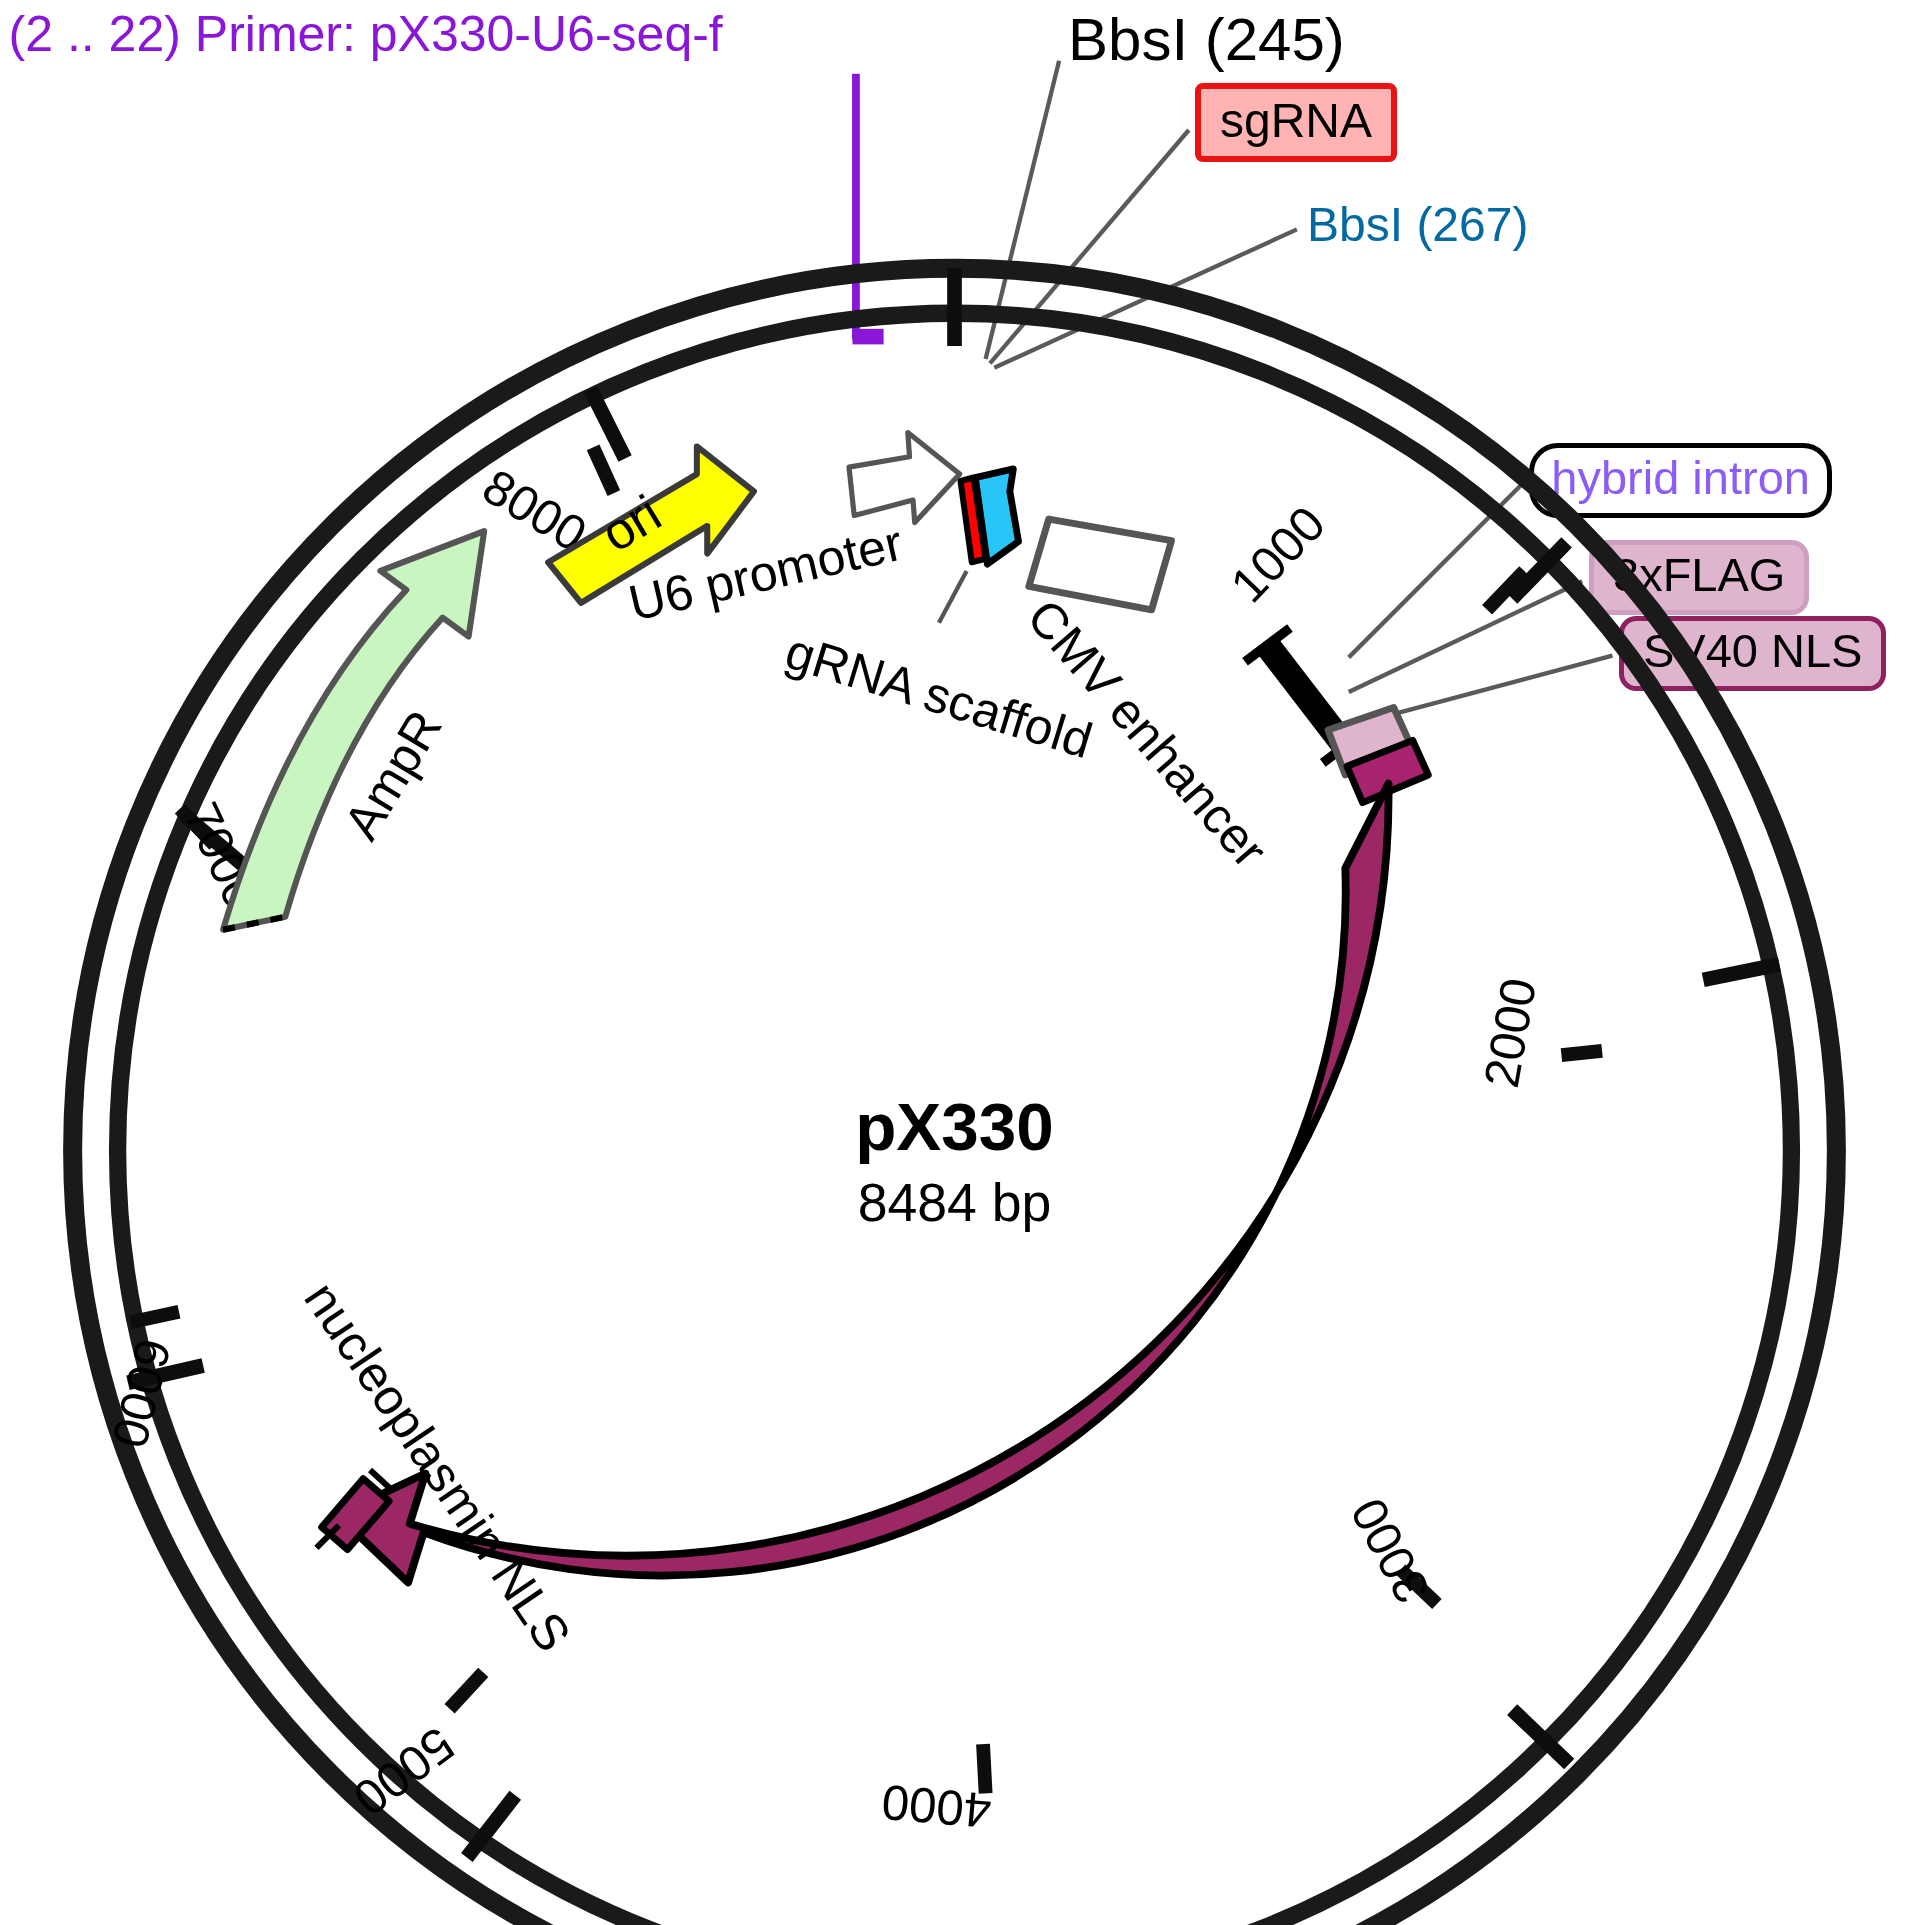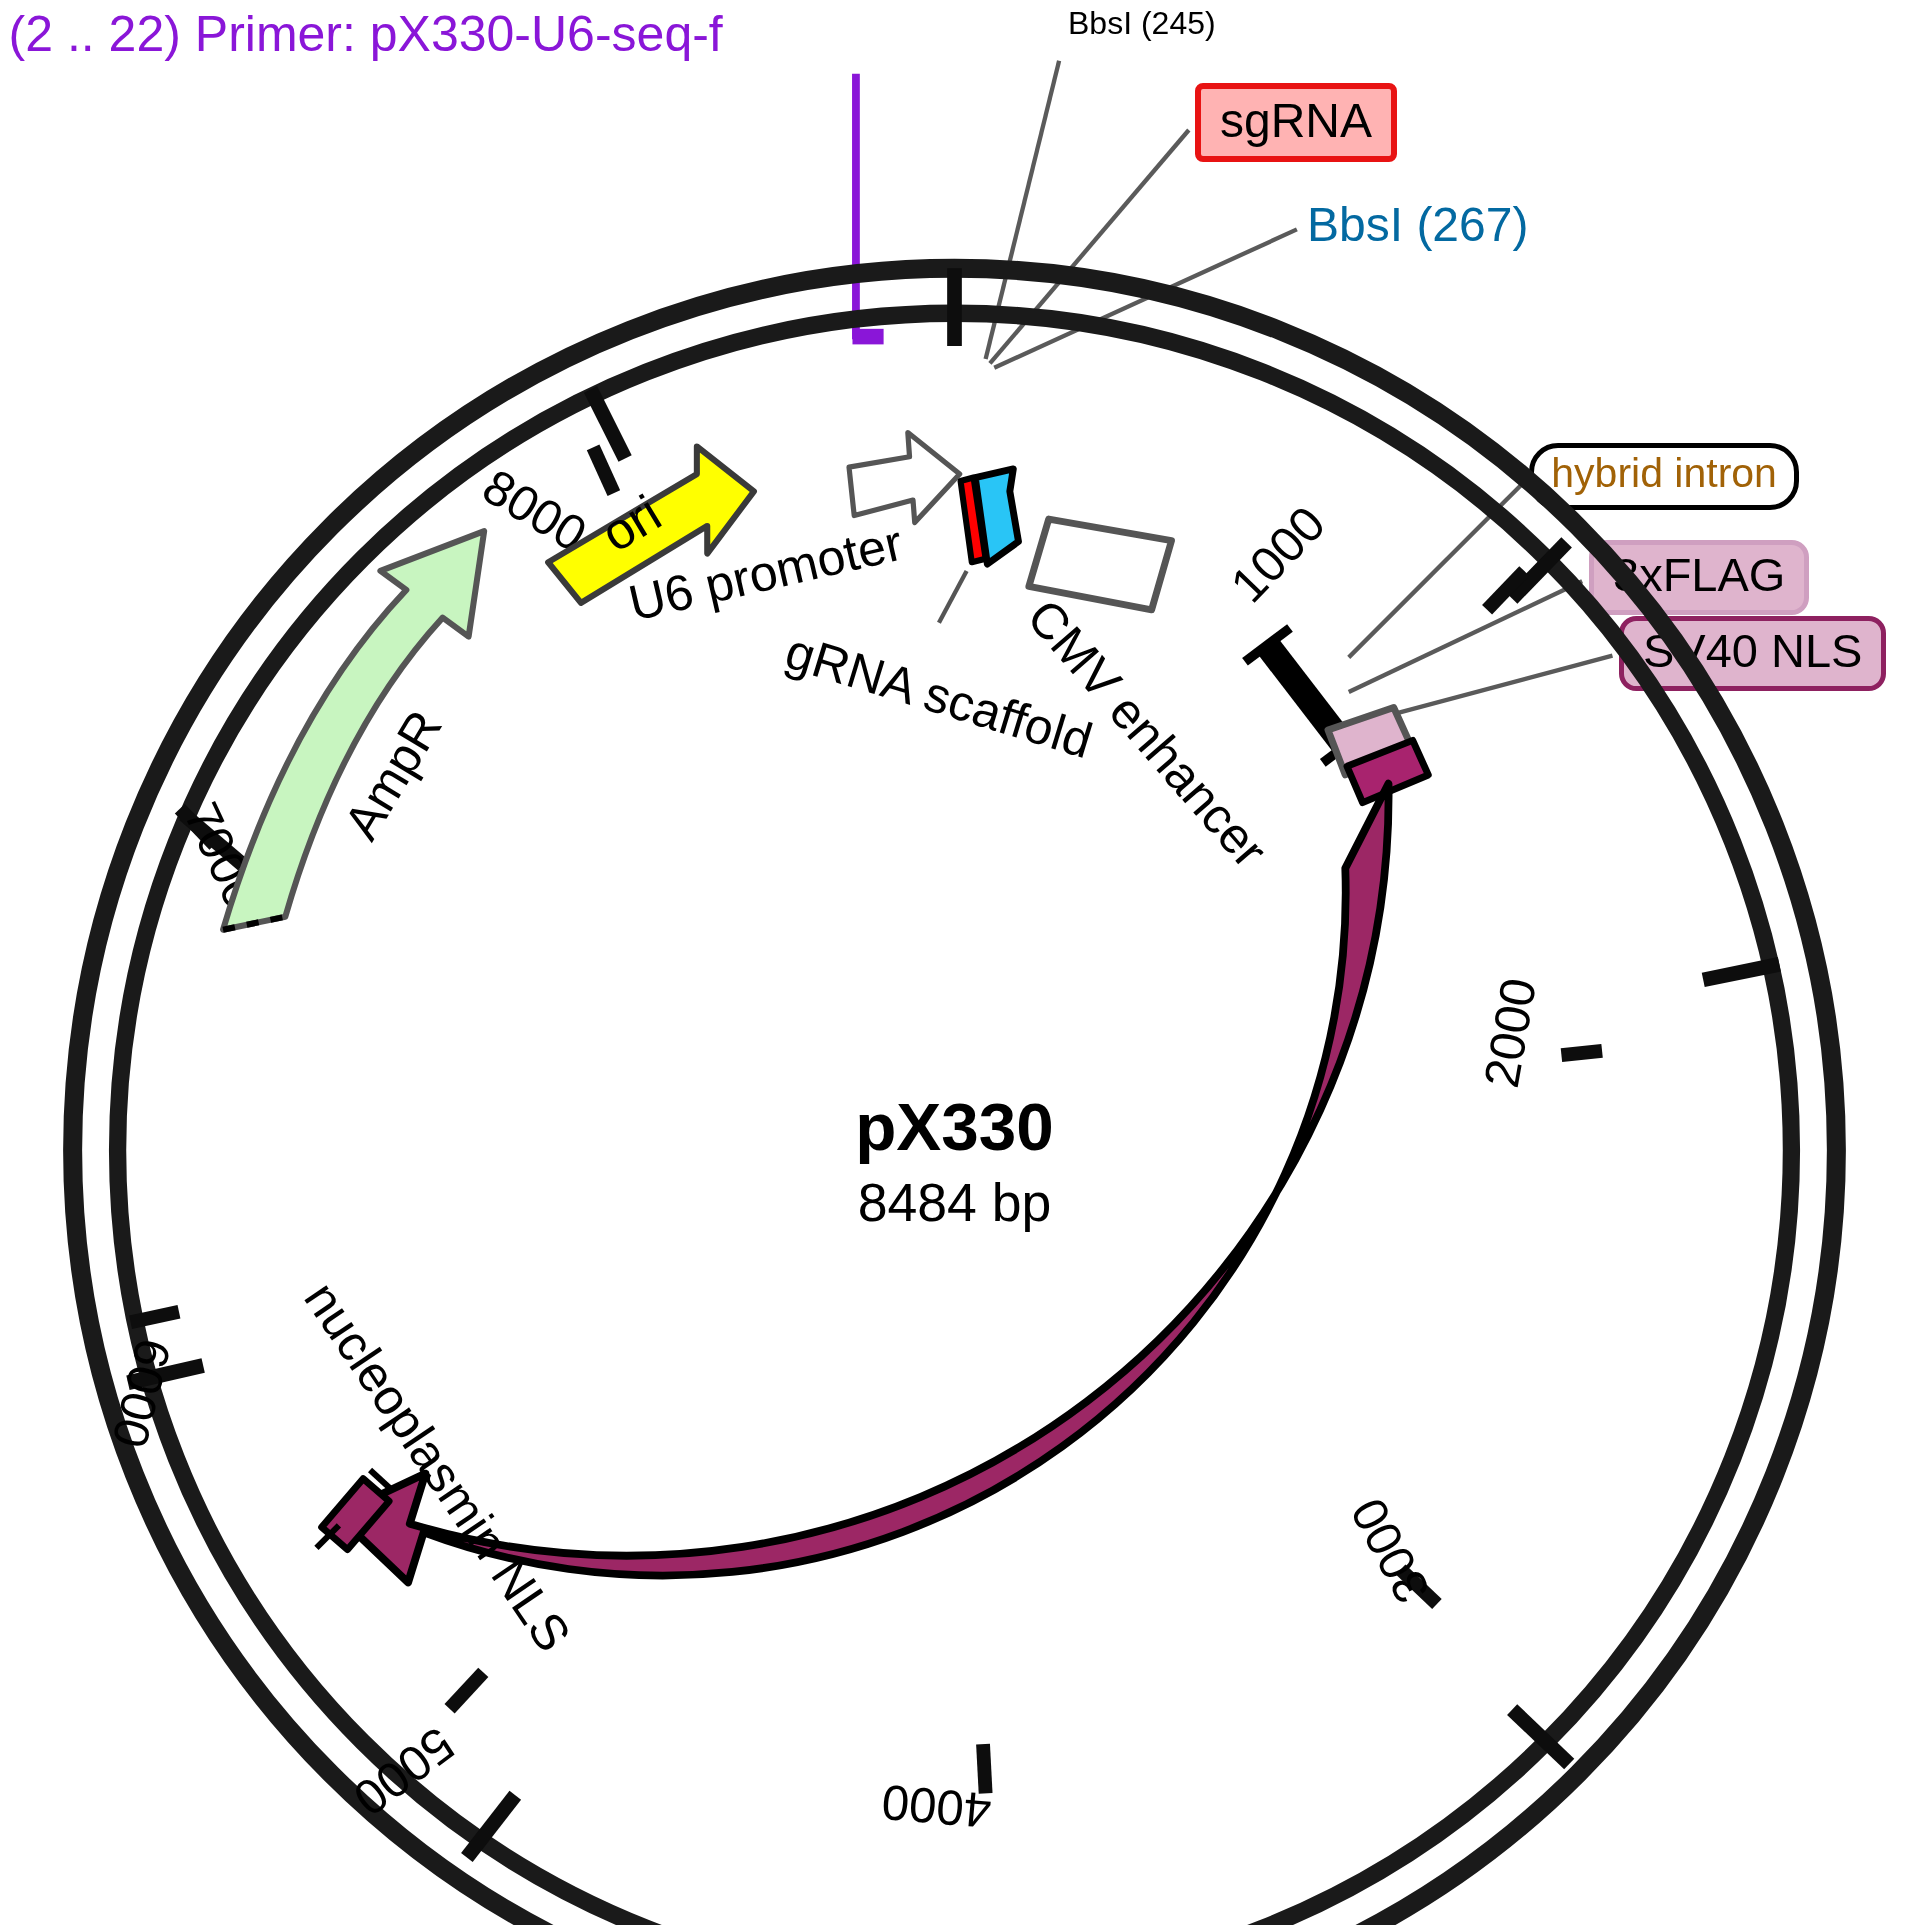--- a/index.html
+++ b/index.html
@@ -9,31 +9,31 @@
   svg{display:block;}
 </style>
 </head>
 <body>
 
 <div id="root">
 
   <div style="position:absolute;left:0;top:0;width:1909px;height:259px;">
     <div style="position:absolute;left:8.6px;top:5.2px;font-size:50px;color:#8a16d8;white-space:nowrap;">(2 .. 22)  Primer: pX330-U6-seq-f</div>
 
-    <div style="position:absolute;left:1068px;top:5.2px;font-size:32px;color:#000;white-space:nowrap;">BbsI (245)</div>
+    <div style="position:absolute;left:1068px;top:5.2px;font-size:60px;color:#000;white-space:nowrap;">BbsI (245)</div>
 
     <div style="position:absolute;left:1195px;top:83px;background:#ffb3b3;border:6px solid #e81313;border-radius:8px;padding:3.5px 19px 8.6px 19px;">
       <span style="font-size:48px;color:#000;white-space:nowrap;">sgRNA</span>
     </div>
 
     <div style="position:absolute;left:1307px;top:197px;font-size:48px;color:#0369a1;white-space:nowrap;">BbsI (267)</div>
   </div>
 
   <div style="position:absolute;left:1529px;top:443px;background:#fff;border:5.2px solid #000;border-radius:29px;padding:1.7px 17.3px 8.6px 17.3px;">
-    <span style="font-size:41px;color:#a16207;white-space:nowrap;">hybrid intron</span>
+    <span style="font-size:47px;color:#8b5cf6;white-space:nowrap;">hybrid intron</span>
   </div>
 
   <div style="position:absolute;left:1589px;top:540px;background:#dfb4cd;border:5.2px solid #cf9fc0;border-radius:17.3px;padding:1.7px 19px 8.6px 19px;">
     <span style="font-size:47px;color:#000;white-space:nowrap;">3xFLAG</span>
   </div>
 
   <div style="position:absolute;left:1619px;top:616px;background:#dfb4cd;border:5.2px solid #8e2160;border-radius:17.3px;padding:1.7px 19px 8.6px 19px;">
     <span style="font-size:47px;color:#000;white-space:nowrap;">SV40 NLS</span>
   </div>
 

